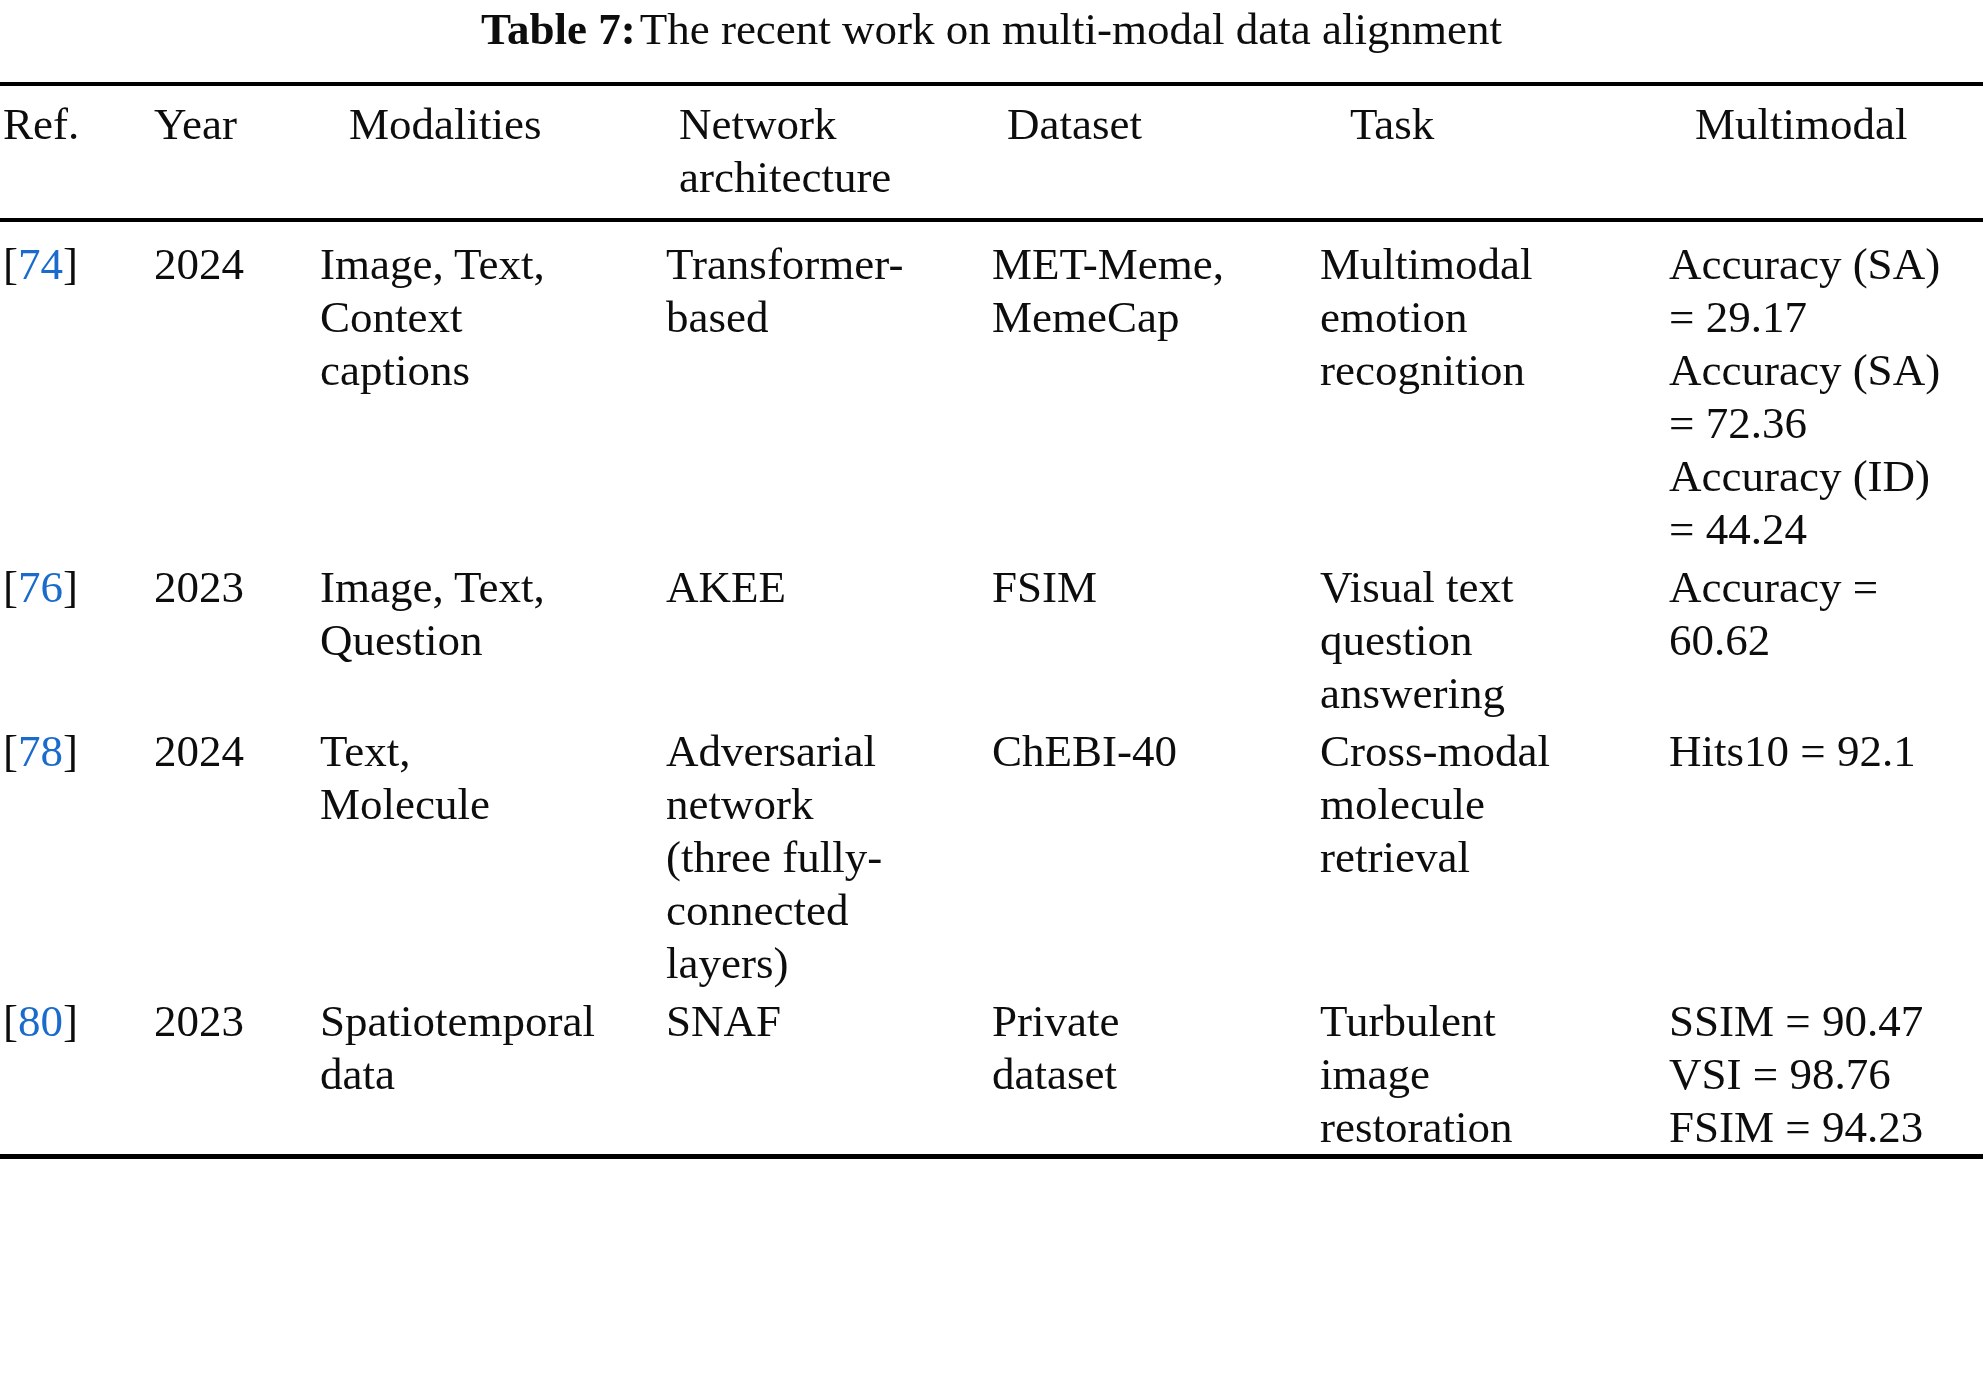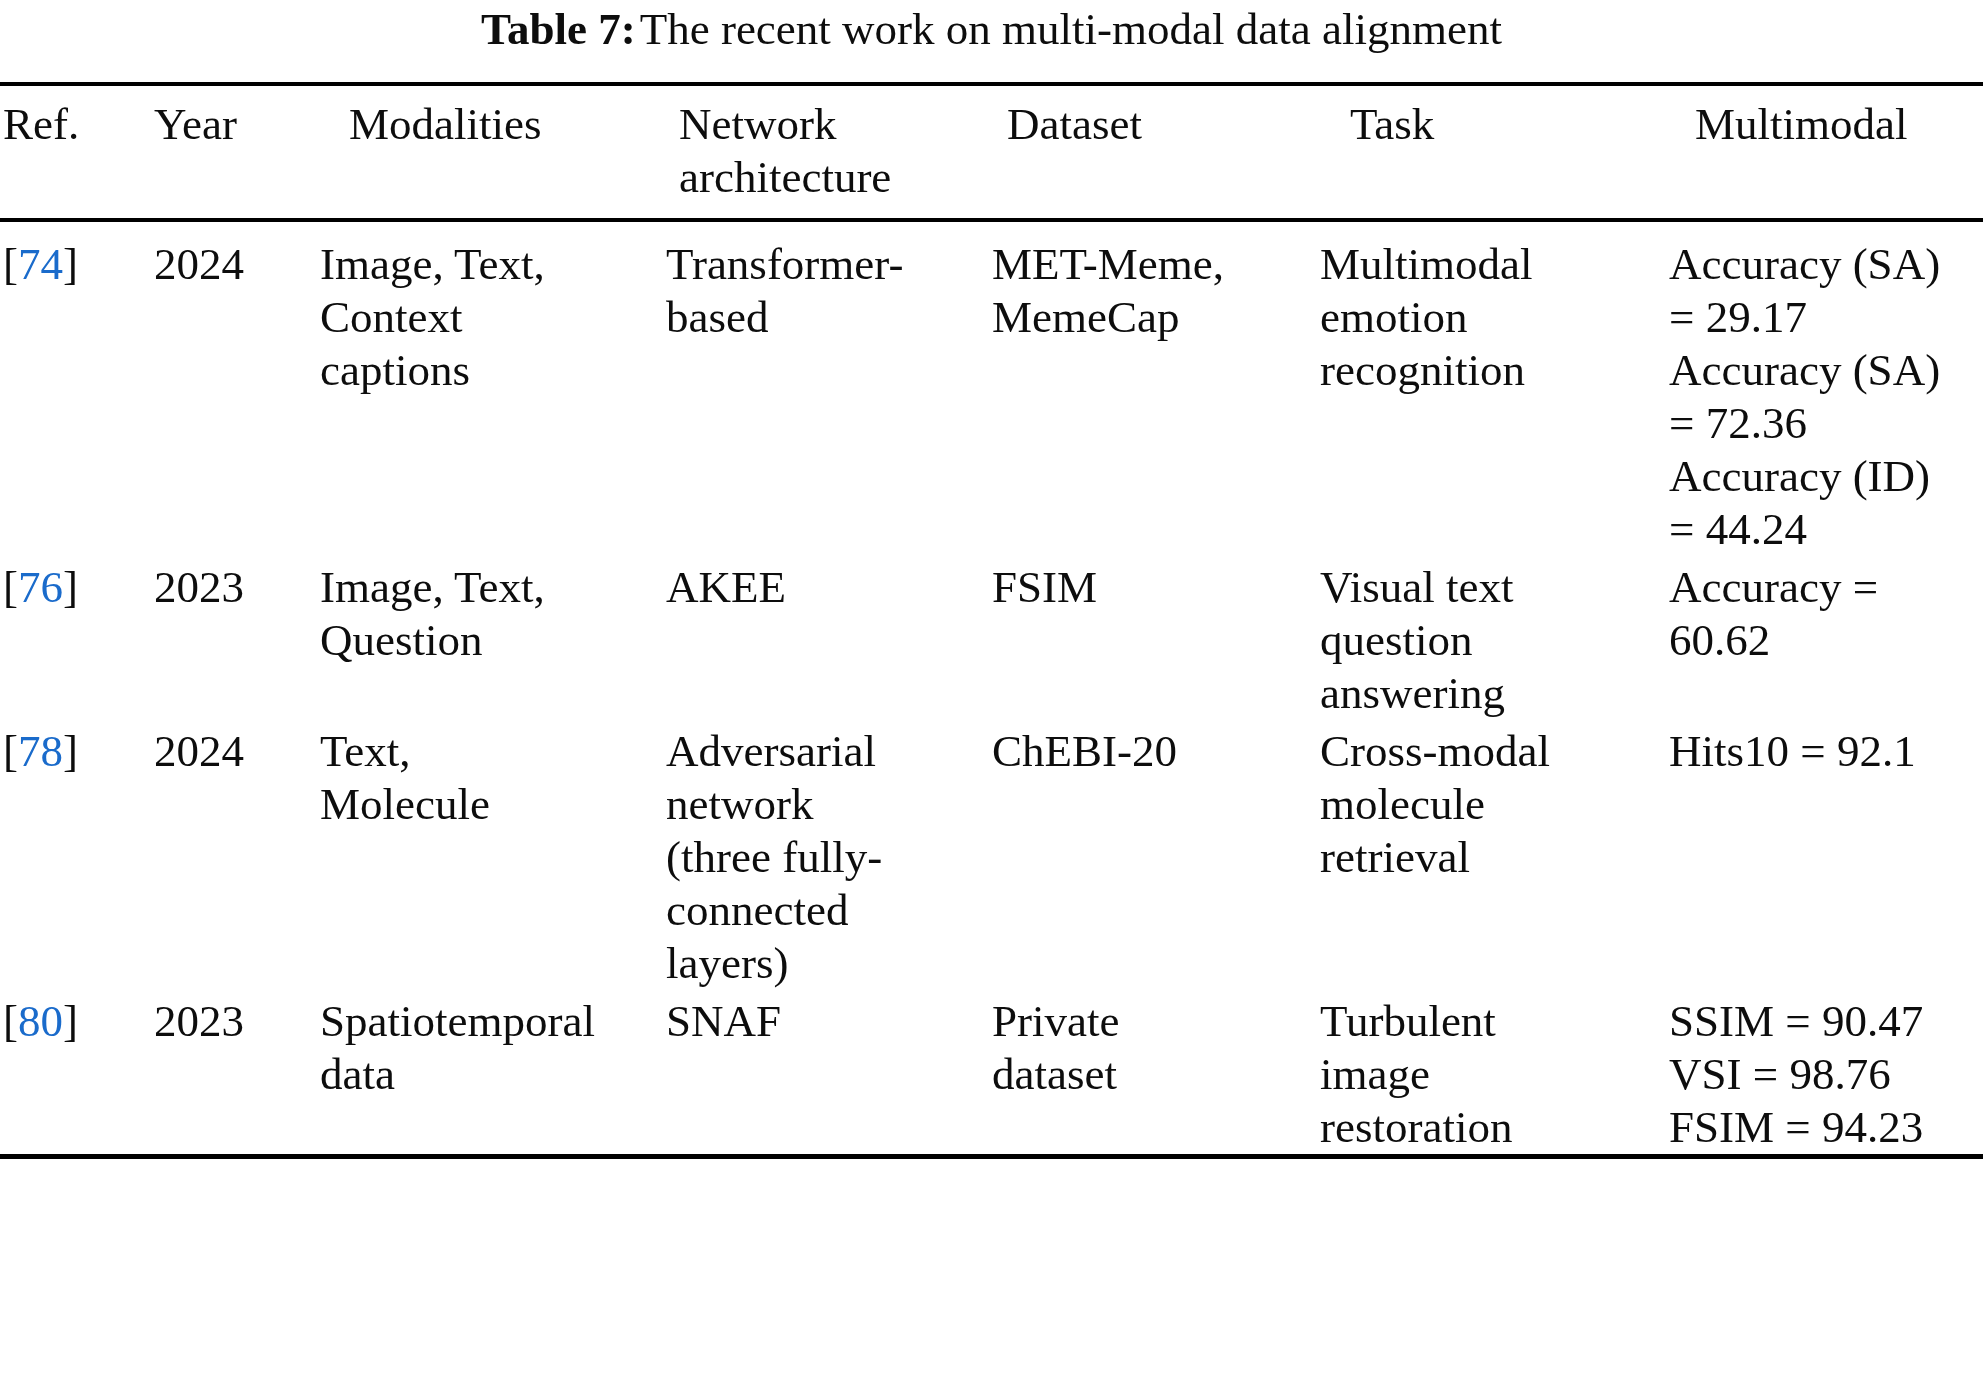--- a/index.html
+++ b/index.html
@@ -131,21 +131,21 @@
         <tr>
           <td>[<a class="cite" href="#">78</a>]</td>
           <td>2024</td>
           <td>Text,
 Molecule</td>
           <td>Adversarial
 network
 (three fully-
 connected
 layers)</td>
-          <td>ChEBI-20</td>
+          <td>ChEBI-40</td>
           <td>Cross-modal
 molecule
 retrieval</td>
           <td>Hits10 = 92.1</td>
         </tr>
         <tr>
           <td>[<a class="cite" href="#">80</a>]</td>
           <td>2023</td>
           <td>Spatiotemporal
 data</td>

